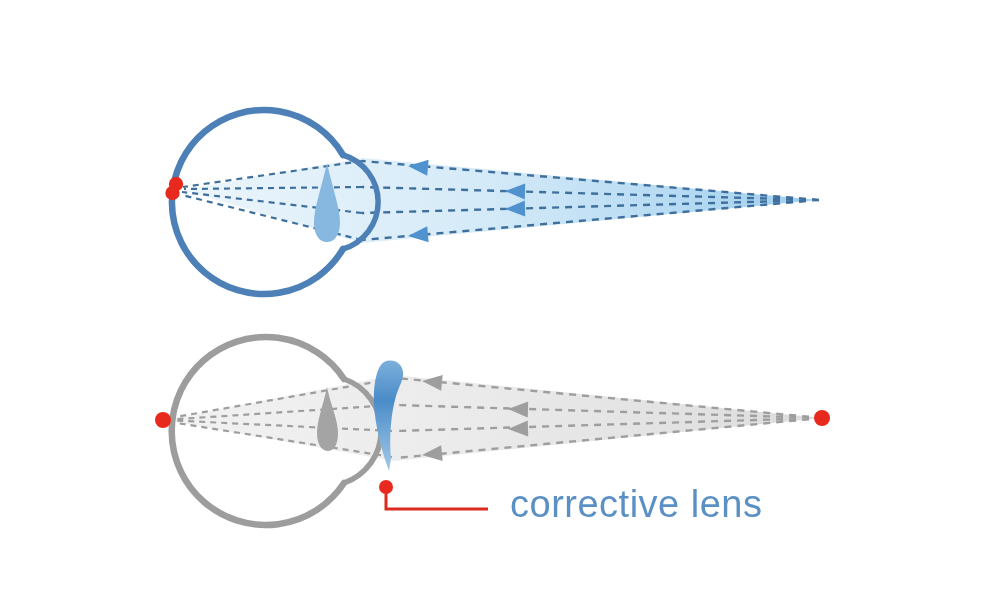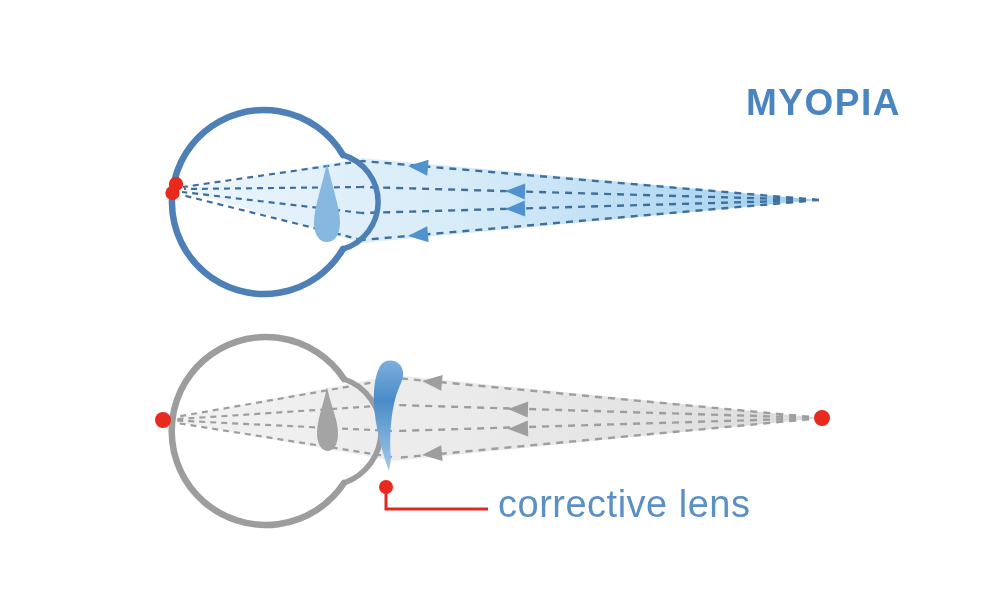--- a/index.html
+++ b/index.html
@@ -17,21 +17,21 @@
     left: 746px;
     top: 82px;
     font-size: 37px;
     font-weight: 700;
     letter-spacing: 1.5px;
     color: var(--title-color, #4a85c2);
     white-space: nowrap;
   }
   .lens-label {
     position: absolute;
-    left: 498px;
+    left: 510px;
     top: 483px;
     font-size: 38px;
     font-weight: 400;
     letter-spacing: 0.5px;
     color: var(--label-color, #5b90c5);
     white-space: nowrap;
   }
 </style>
 </head>
 <body>
@@ -102,16 +102,15 @@
       <circle cx="163" cy="420" r="8" fill="#e8291d"></circle>
       <circle cx="822" cy="418" r="8" fill="#e8291d"></circle>
     </g>
 
     <g>
       <polyline points="386,490 386,509 488,509" fill="none" stroke="#da2b1e" stroke-width="3"></polyline>
       <circle cx="386" cy="487" r="7" fill="#e8291d"></circle>
     </g>
   </svg>
 
-  <div class="title">MYOPIA</div>
   <div class="lens-label">corrective lens</div>
 
 </div>
 
 </body></html>

